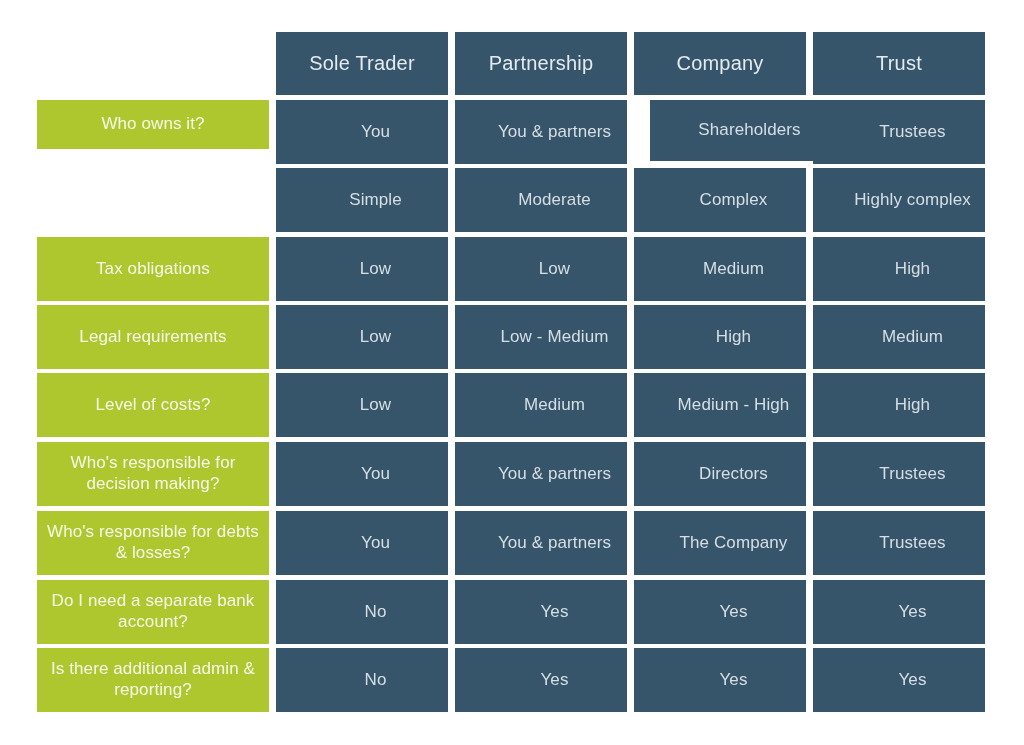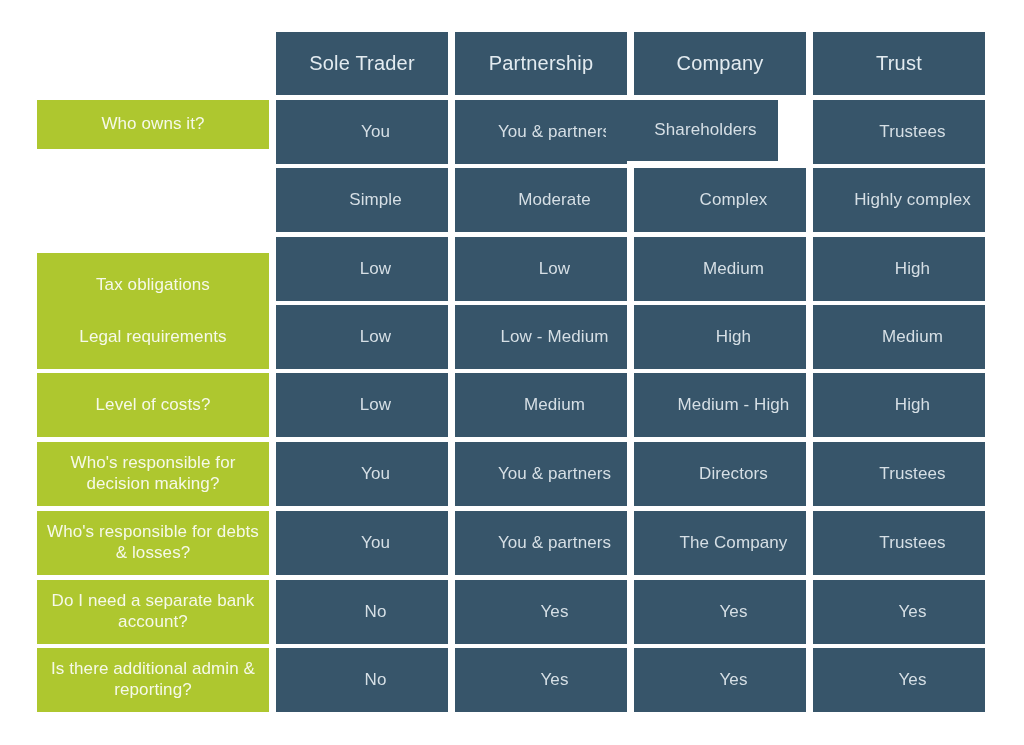--- a/index.html
+++ b/index.html
@@ -74,27 +74,27 @@
 
 <div id="table-root">
     <div class="corner-spacer" style="left: 37px; top: 32px; width: 232px; height: 63px;"></div>
     <div class="cell header-cell" style="left: 276px; top: 32px; width: 172px; height: 63px;">Sole Trader</div>
     <div class="cell header-cell" style="left: 455px; top: 32px; width: 172px; height: 63px;">Partnership</div>
     <div class="cell header-cell" style="left: 634px; top: 32px; width: 172px; height: 63px;">Company</div>
     <div class="cell header-cell" style="left: 813px; top: 32px; width: 172px; height: 63px;">Trust</div>
     <div class="cell row-label" style="left: 37px; top: 100px; width: 232px; height: 49px;">Who owns it?</div>
     <div class="cell data-cell" style="left: 276px; top: 100px; width: 172px; height: 64px;">You</div>
     <div class="cell data-cell" style="left: 455px; top: 100px; width: 172px; height: 64px;">You &amp; partners</div>
-    <div class="cell data-cell" style="left: 606px; top: 100px; width: 172px; height: 61px;">Shareholders</div>
+    <div class="cell data-cell" style="left: 650px; top: 100px; width: 172px; height: 61px;">Shareholders</div>
     <div class="cell data-cell" style="left: 813px; top: 100px; width: 172px; height: 64px;">Trustees</div>
     <div class="cell data-cell" style="left: 276px; top: 168px; width: 172px; height: 64px;">Simple</div>
     <div class="cell data-cell" style="left: 455px; top: 168px; width: 172px; height: 64px;">Moderate</div>
     <div class="cell data-cell" style="left: 634px; top: 168px; width: 172px; height: 64px;">Complex</div>
     <div class="cell data-cell" style="left: 813px; top: 168px; width: 172px; height: 64px;">Highly complex</div>
-    <div class="cell row-label" style="left: 37px; top: 237px; width: 232px; height: 64px; margin-top: 16px;">Tax obligations</div>
+    <div class="cell row-label" style="left: 37px; top: 237px; width: 232px; height: 64px;">Tax obligations</div>
     <div class="cell data-cell" style="left: 276px; top: 237px; width: 172px; height: 64px;">Low</div>
     <div class="cell data-cell" style="left: 455px; top: 237px; width: 172px; height: 64px;">Low</div>
     <div class="cell data-cell" style="left: 634px; top: 237px; width: 172px; height: 64px;">Medium</div>
     <div class="cell data-cell" style="left: 813px; top: 237px; width: 172px; height: 64px;">High</div>
     <div class="cell row-label" style="left: 37px; top: 305px; width: 232px; height: 64px;">Legal requirements</div>
     <div class="cell data-cell" style="left: 276px; top: 305px; width: 172px; height: 64px;">Low</div>
     <div class="cell data-cell" style="left: 455px; top: 305px; width: 172px; height: 64px;">Low - Medium</div>
     <div class="cell data-cell" style="left: 634px; top: 305px; width: 172px; height: 64px;">High</div>
     <div class="cell data-cell" style="left: 813px; top: 305px; width: 172px; height: 64px;">Medium</div>
     <div class="cell row-label" style="left: 37px; top: 373px; width: 232px; height: 64px;">Level of costs?</div>

